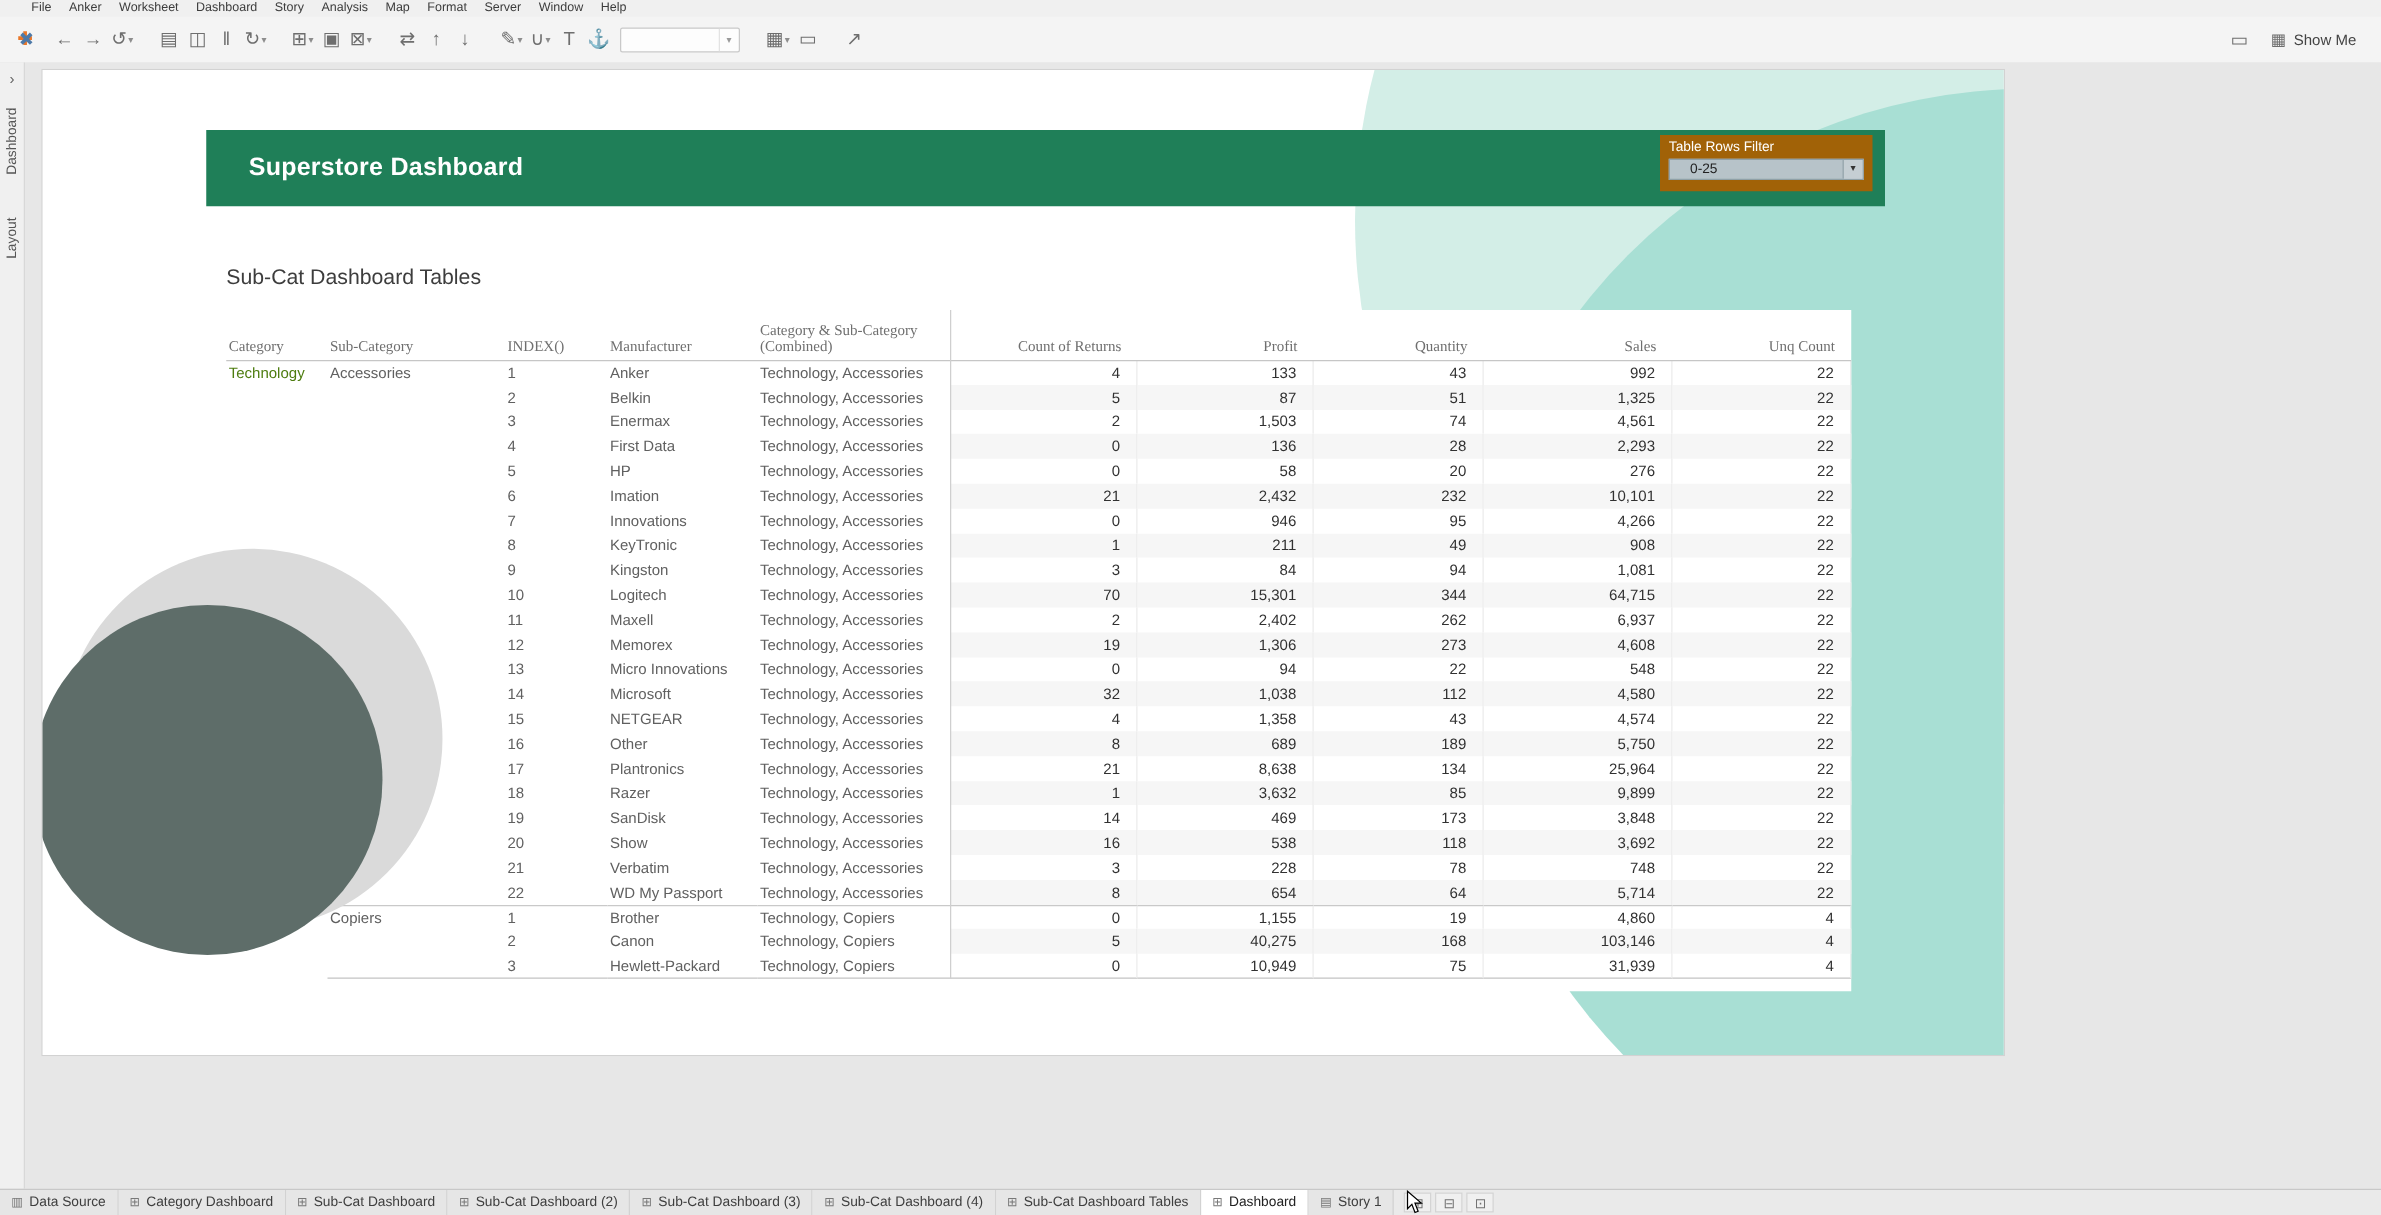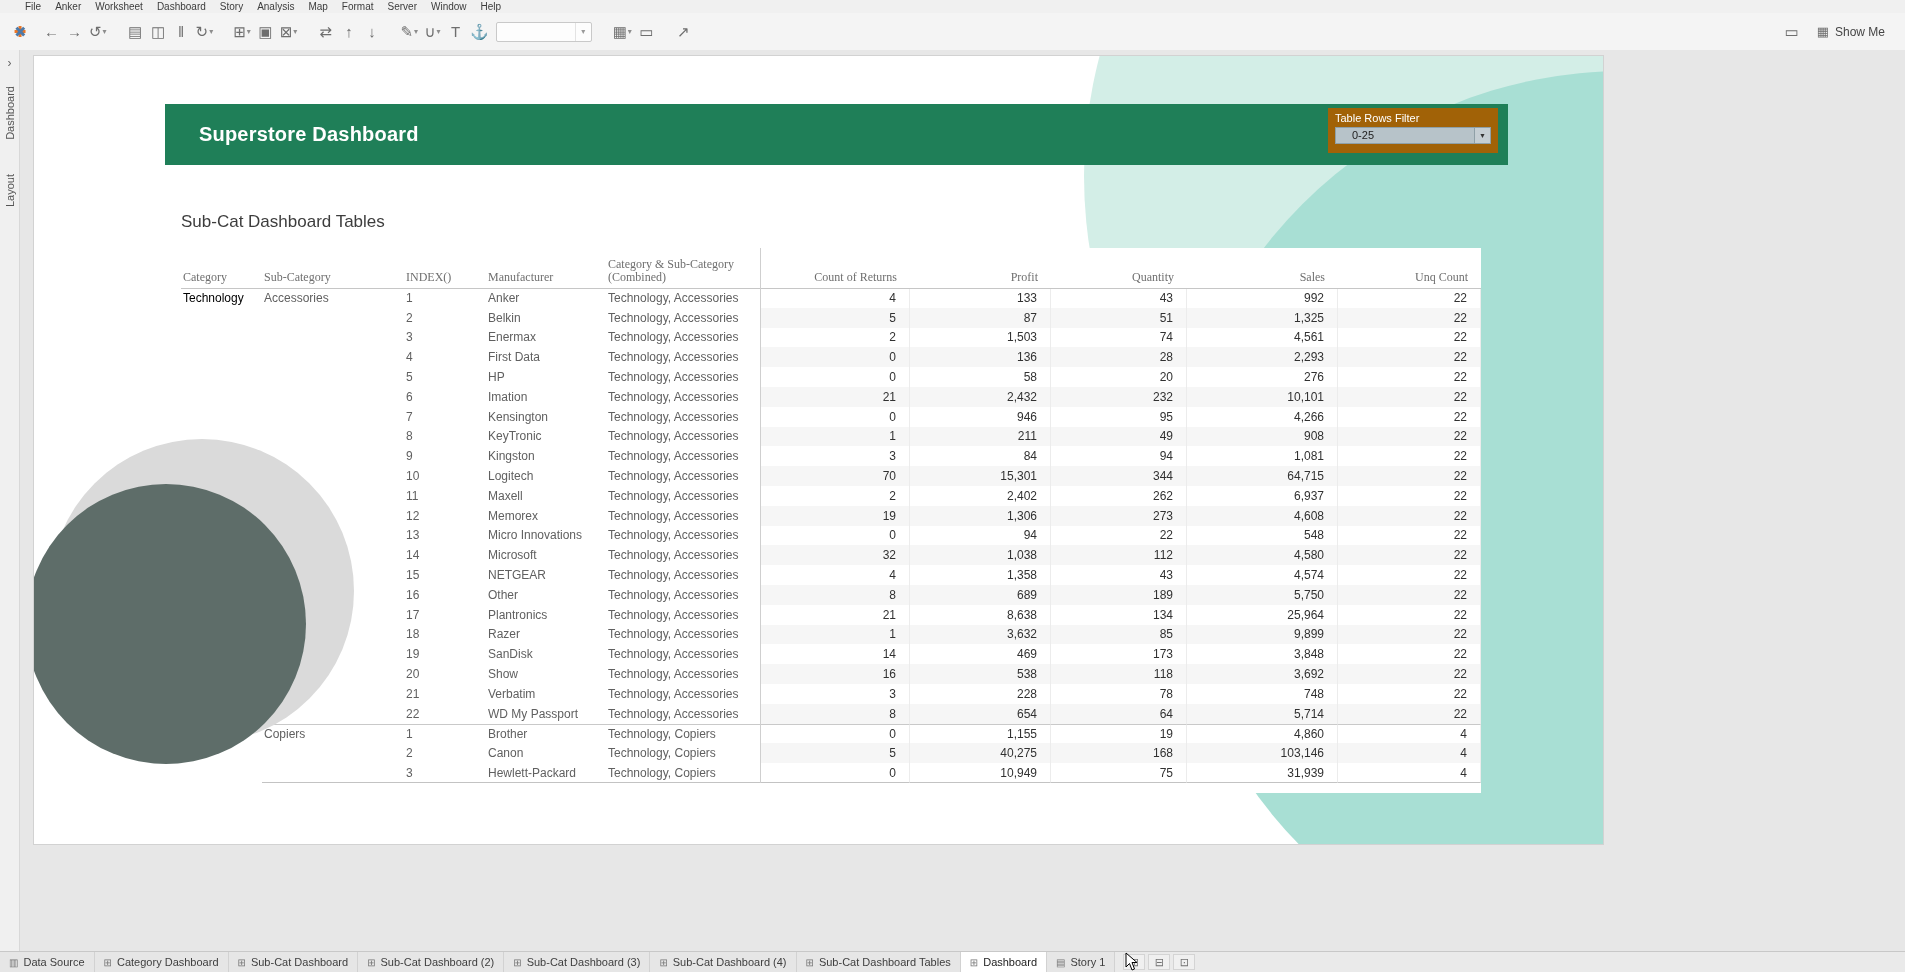--- a/index.html
+++ b/index.html
@@ -64,21 +64,21 @@
   .table-panel { position:absolute; left:147px; top:192px; width:1300px; height:545px; background:#fff; }
   .tgrid { display:grid; grid-template-columns:81px 142px 82px 120px 154px 150px 141px 136px 151px 143px; }
   .thead { height:40px; }
   .th { align-self:end; font-size:12px; color:#6f6f6f; padding:0 2px 4px 2px; line-height:13px;font-family:Liberation Serif, serif; }
   .th.right { text-align:right; padding-right:13px; }
   .header-rule { position:absolute; left:0; top:40px; width:1300px; height:1px; background:#c6c6c6; }
   .pane-divider { position:absolute; left:579px; top:0; height:535px; width:1px; background:#cfcfcf; }
   .tbody-row { height:19.8px; }
   .td { font-size:12px; display:flex; align-items:center; padding:0 2px; color:#606060;
     overflow:hidden; white-space:nowrap; }
-  .td.cat { color:#000000; }
+  .td.cat { color:#4d7c0f; }
   .td.meas { justify-content:flex-end; padding-right:13px; color:#313131; border-right:1px solid #ececec; }
   .td.band { background:#f6f6f6; }
   .td.sect { border-top:1px solid #c9c9c9; }
   .td.bot { border-bottom:1px solid #c3c3c3; }
 
   
   .tab-bar { position:absolute; left:0; right:0; bottom:0; height:21px; background:#eaeaea;
     border-top:1px solid #c8c8c8; display:flex; align-items:stretch; font-size:11px; color:#3e3e3e; }
   .tab-list { display:flex; align-items:stretch; }
   .sheet-tab { display:flex; align-items:center; gap:5px; padding:0 9px;
@@ -297,21 +297,21 @@
             <div class="td meas band">21</div>
             <div class="td meas band">2,432</div>
             <div class="td meas band">232</div>
             <div class="td meas band">10,101</div>
             <div class="td meas band">22</div>
           </div>
           <div class="tgrid tbody-row">
             <div class="td dim cat"></div>
             <div class="td dim"></div>
             <div class="td dim">7</div>
-            <div class="td dim">Kensington</div>
+            <div class="td dim">Innovations</div>
             <div class="td dim">Technology, Accessories</div>
             <div class="td meas">0</div>
             <div class="td meas">946</div>
             <div class="td meas">95</div>
             <div class="td meas">4,266</div>
             <div class="td meas">22</div>
           </div>
           <div class="tgrid tbody-row">
             <div class="td dim cat"></div>
             <div class="td dim"></div>

